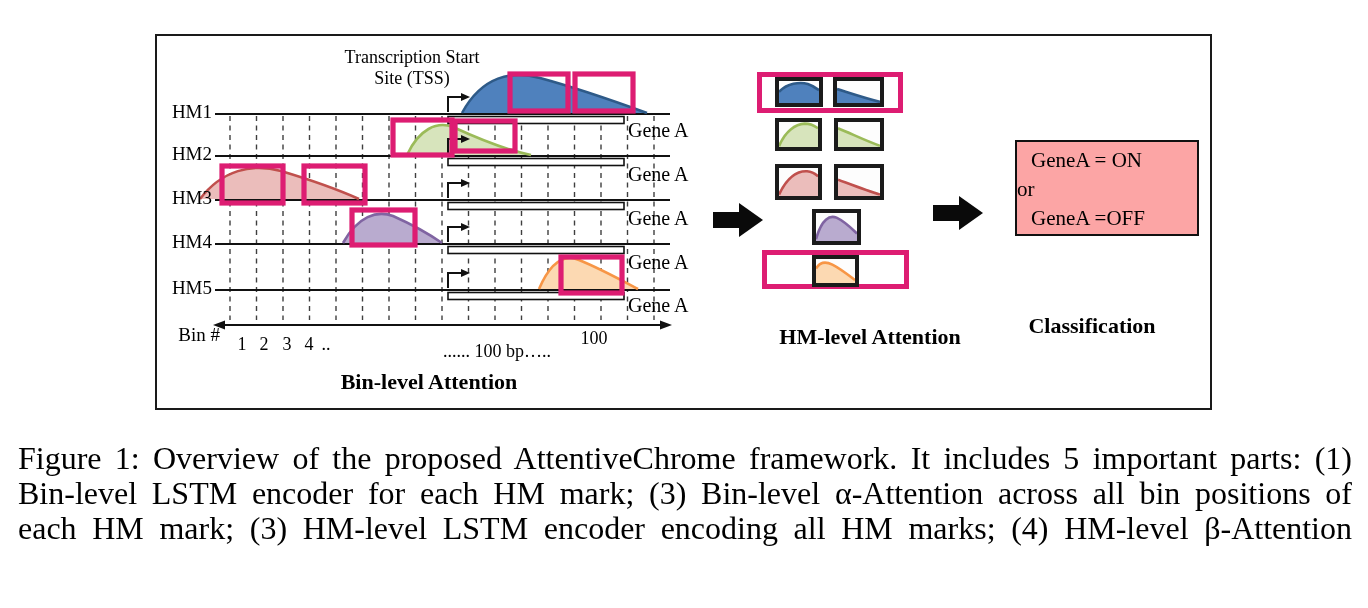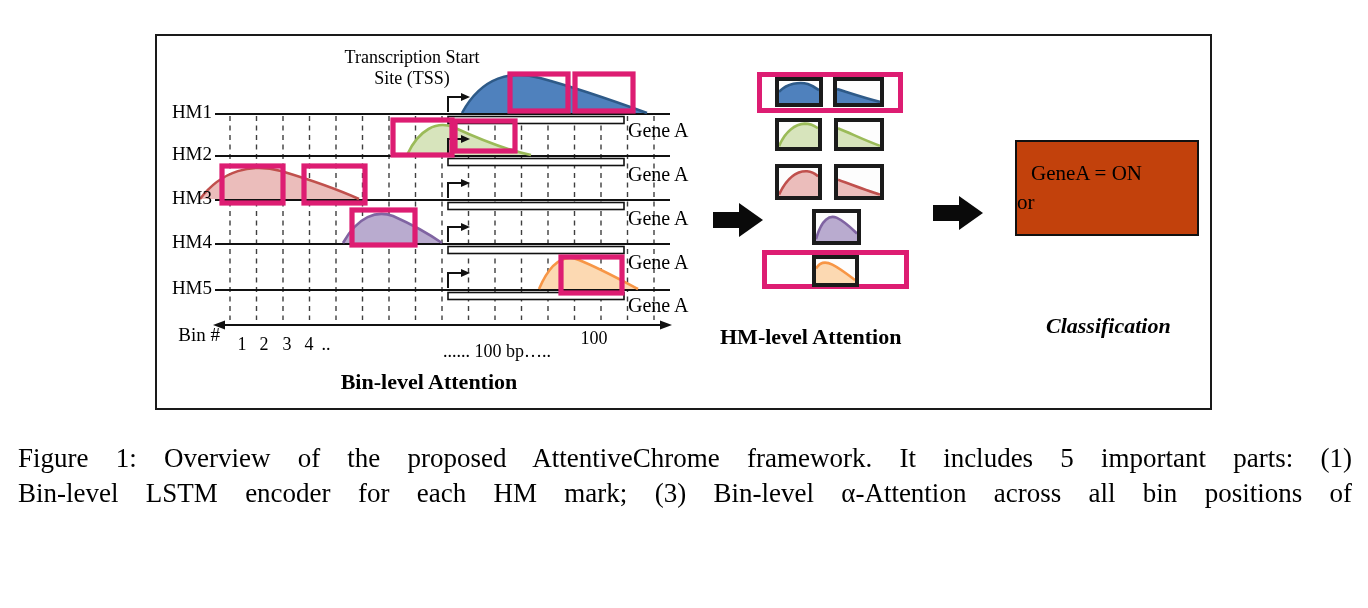--- a/index.html
+++ b/index.html
@@ -27,28 +27,28 @@
   .pink-outer { border:5px solid #dd1d72; background:transparent; }
   .mini-box { border:4px solid #1b1b1b; background:#fdfdfd; }
   .mini-box svg { width:100%; height:100%; display:block; }
   .mini-stroke { fill:none; stroke-width:2.6; vector-effect:non-scaling-stroke; }
 
   .block-arrow { width:50px; height:34px; }
   .block-arrow .stem { position:absolute; left:0; top:9px; width:28px; height:16px; background:#0a0a0a; }
   .block-arrow .head { position:absolute; left:26px; top:0; width:0; height:0;
       border-top:17px solid transparent; border-bottom:17px solid transparent; border-left:24px solid #0a0a0a; }
 
-  .cls-box { left:1015px; top:140px; width:184px; height:96px; border:2px solid #111; background:#c2410c;
-      font-size:21px; line-height:29px; padding-top:17px; }
+  .cls-box { left:1015px; top:140px; width:184px; height:96px; border:2px solid #111; background:#fca5a5;
+      font-size:21px; line-height:29px; padding-top:4px; }
   .cls-line { padding-left:14px; }
   .cls-or { padding-left:0; }
 
-  .title-div { font-weight:bold; font-size:22px; text-align:left; }
-
-  .caption { left:18px; top:441px; width:1334px; font-size:27px; line-height:35px; }
+  .title-div { font-weight:bold; font-size:22px; text-align:center; }
+
+  .caption { left:18px; top:441px; width:1334px; font-size:32px; line-height:35px; }
   .caption .jline { text-align:justify; text-align-last:justify; }
 </style>
 </head>
 <body>
 
 <div class="abs figure-frame"></div>
 
 <svg id="diagram-svg" class="abs" viewBox="0 0 1368 608">
 
   <g id="gridlines">
@@ -222,19 +222,21 @@
     <path d="M0,24 C10,7 26,6 42,14 C66,26 88,44 100,53 L100,60 L0,60 Z" style="fill: rgb(252, 217, 178);"></path>
     <path class="mini-stroke" d="M0,24 C10,7 26,6 42,14 C66,26 88,44 100,53" style="stroke: rgb(247, 150, 70);"></path>
   </svg>
 </div>
 
 <div class="abs title-div" style="left:720px; top:324px; width:300px;">HM-level Attention</div>
 
 <div class="abs cls-box">
   <div class="cls-line">GeneA = ON</div>
   <div class="cls-line cls-or">or</div>
-</div>
-<div class="abs title-div" style="left:1046px; top:313px; width:200px;font-style:italic;">Classification</div>
+  <div class="cls-line">GeneA =OFF</div>
+</div>
+<div class="abs title-div" style="left:992px; top:313px; width:200px;">Classification</div>
 
 <div class="abs caption">
   <div class="jline">Figure 1: Overview of the proposed AttentiveChrome framework. It includes 5 important parts: (1)</div>
   <div class="jline">Bin-level LSTM encoder for each HM mark; (3) Bin-level α-Attention across all bin positions of</div>
+  <div class="jline">each HM mark; (3) HM-level LSTM encoder encoding all HM marks; (4) HM-level β-Attention</div>
 </div>
 
 </body></html>

